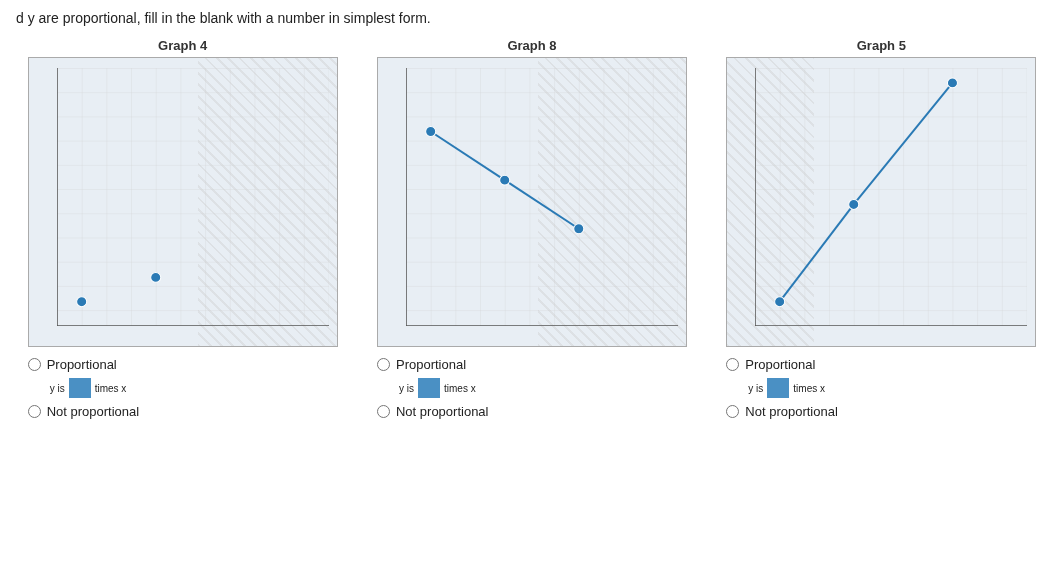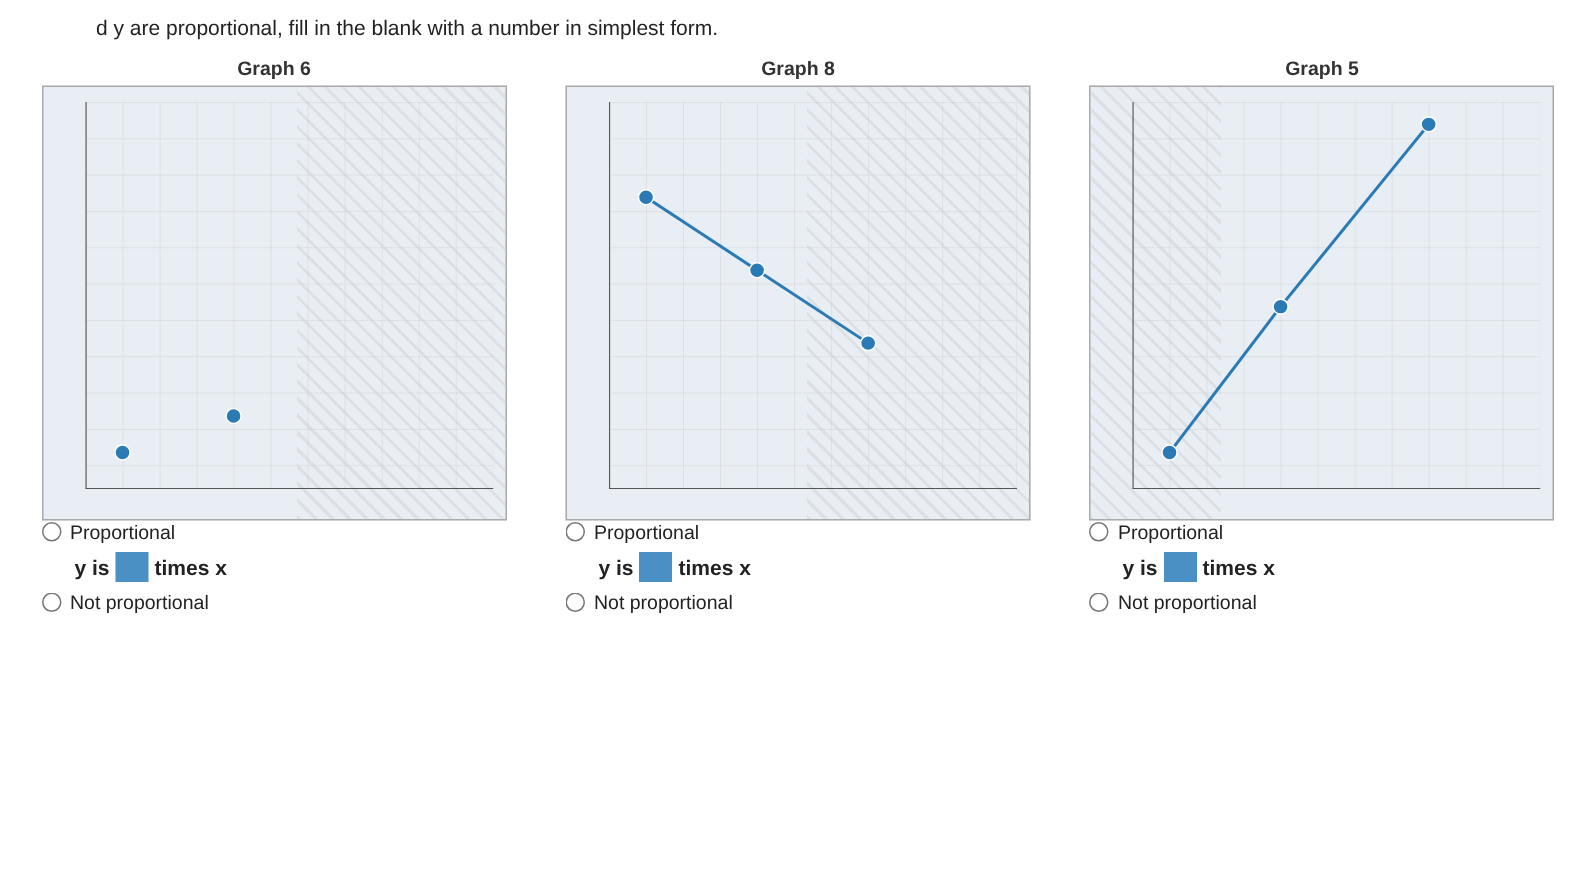--- a/index.html
+++ b/index.html
@@ -8,21 +8,20 @@
       background: #fff;
       width: 1064px;
       min-height: 585px;
       overflow: hidden;
       font-size: 13px;
     }
     .header-text {
       padding: 10px 16px 8px;
       font-size: 14px;
       color: #222;
-      margin-left: 48px;
     }
     .graphs-row {
       display: flex;
       flex-direction: row;
       gap: 0;
       padding: 0 8px;
     }
     .graph-col {
       flex: 1;
       display: flex;
@@ -50,43 +49,42 @@
       top: 10px;
       left: 28px;
       right: 8px;
       bottom: 20px;
     }
     svg.graph-svg {
       width: 100%;
       height: 100%;
     }
     .options-area {
-      margin-top: 0;
+      margin-top: 10px;
       width: 310px;
     }
     .option-row {
       display: flex;
       align-items: center;
       margin-bottom: 6px;
     }
     .option-row input[type=radio] {
       margin-right: 6px;
     }
     .option-label {
       font-size: 13px;
       color: #222;
     }
     .y-is-row {
       display: flex;
       align-items: center;
       margin-left: 22px;
       margin-bottom: 6px;
-      font-size: 14px;
+      font-size: 10px;
       color: #222;
-      font-weight: bold;
     }
     .input-box {
       display: inline-block;
       width: 22px;
       height: 20px;
       background: #4a90c4;
       margin: 0 4px;
       vertical-align: middle;
     }
     
@@ -104,21 +102,21 @@
     }
   </style>
 </head>
 <body>
 
 <div class="header-text">d y are proportional, fill in the blank with a number in simplest form.</div>
 
 <div class="graphs-row">
 
   <div class="graph-col">
-    <div class="graph-title">Graph 6</div>
+    <div class="graph-title">Graph 4</div>
     <div class="graph-box">
 
       <div class="hatch-overlay" style="left:55%;"></div>
       <div class="graph-inner">
         <svg class="graph-svg" viewBox="0 0 270 260" preserveAspectRatio="none">
 
           <defs>
             <pattern id="grid1" width="24.5" height="24.4" patternUnits="userSpaceOnUse">
               <path d="M 24.5 0 L 0 0 0 24.4" fill="none" stroke="#ccc" stroke-width="0.5"></path>
             </pattern>

